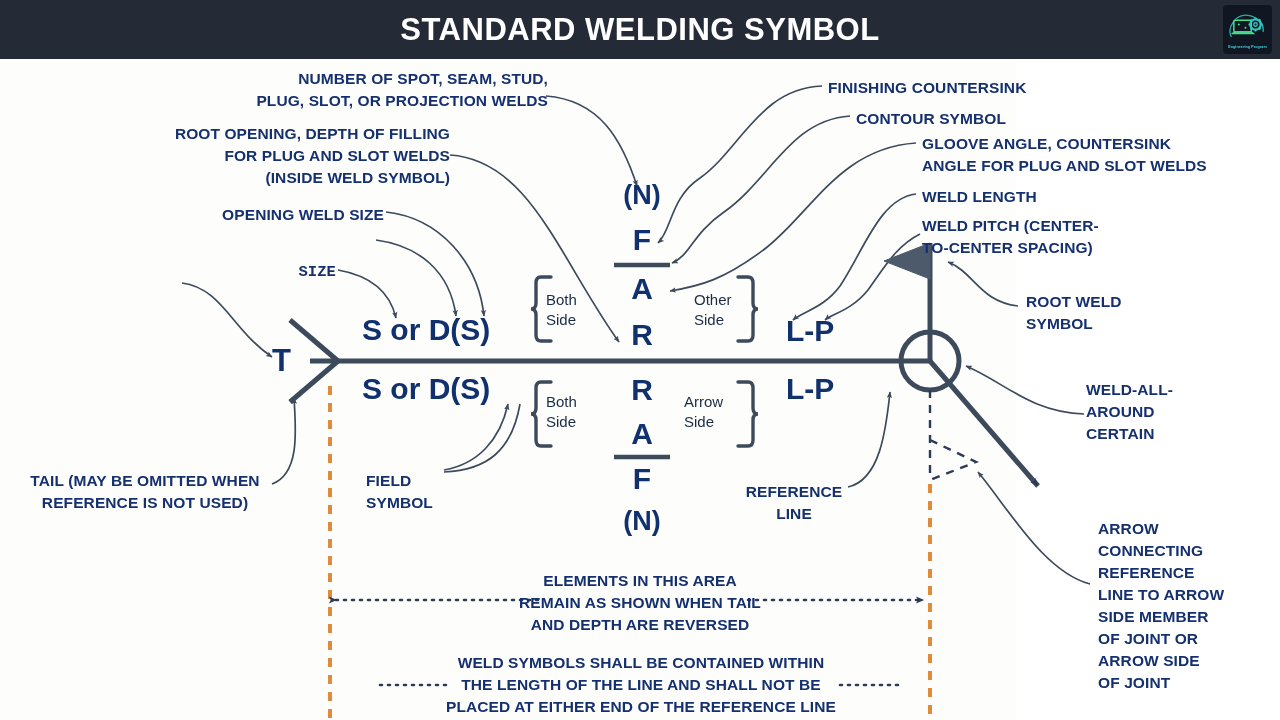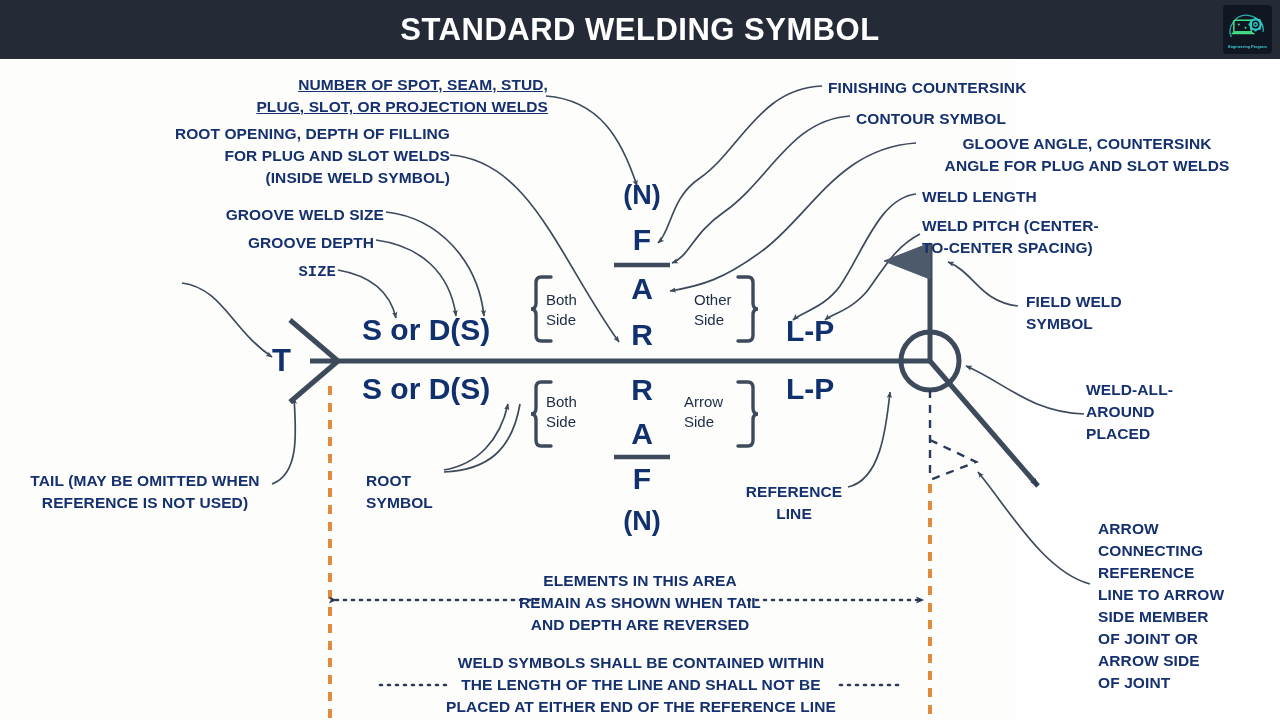--- a/index.html
+++ b/index.html
@@ -217,61 +217,60 @@
     </g>
 
     <g stroke="#2b3a57" stroke-width="2.6" stroke-dasharray="2 6" stroke-linecap="round">
       <line x1="336" y1="600" x2="538" y2="600" marker-start="url(#ahl)"></line>
       <line x1="748" y1="600" x2="924" y2="600" marker-end="url(#ah2)"></line>
       <line x1="380" y1="685" x2="448" y2="685"></line>
       <line x1="840" y1="685" x2="898" y2="685"></line>
     </g>
   </svg>
 
-  <div class="lbl r" style="left:150px; top:74px; width:398px;text-decoration:underline;">NUMBER OF SPOT, SEAM, STUD,
+  <div class="lbl r" style="left:150px; top:68px; width:398px;">NUMBER OF SPOT, SEAM, STUD,
 PLUG, SLOT, OR PROJECTION WELDS</div>
 
   <div class="lbl r" style="left:120px; top:123px; width:330px;">ROOT OPENING, DEPTH OF FILLING
 FOR PLUG AND SLOT WELDS
 (INSIDE WELD SYMBOL)</div>
 
-  <div class="lbl r" style="left:150px; top:204px; width:234px;">GROOVE WELD SIZE</div>
-
-  <div class="lbl r" style="left:150px; top:232px; width:224px;">GROOVE DEPTH</div>
+  <div class="lbl r" style="left:150px; top:204px; width:234px;">OPENING WELD SIZE</div>
+
 
   <div class="lbl r" style="left:200px; top:261px; width:136px;font-family:Liberation Mono, monospace;">SIZE</div>
 
 
   <div class="lbl c" style="left:20px; top:470px; width:250px;">TAIL (MAY BE OMITTED WHEN
 REFERENCE IS NOT USED)</div>
 
-  <div class="lbl l" style="left:366px; top:470px; width:110px;">ROOT
+  <div class="lbl l" style="left:366px; top:470px; width:110px;">FIELD
 SYMBOL</div>
 
   <div class="lbl c" style="left:738px; top:481px; width:112px;">REFERENCE
 LINE</div>
 
   <div class="lbl l" style="left:828px; top:77px; width:280px;">FINISHING COUNTERSINK</div>
 
   <div class="lbl l" style="left:856px; top:108px; width:250px;">CONTOUR SYMBOL</div>
 
-  <div class="lbl l" style="left:922px; top:133px; width:330px;text-align:center;">GLOOVE ANGLE, COUNTERSINK
+  <div class="lbl l" style="left:922px; top:133px; width:330px;">GLOOVE ANGLE, COUNTERSINK
 ANGLE FOR PLUG AND SLOT WELDS</div>
 
   <div class="lbl l" style="left:922px; top:215px; width:240px;">WELD PITCH (CENTER-
 TO-CENTER SPACING)</div>
 
   <div class="lbl l" style="left:922px; top:186px; width:220px;">WELD LENGTH</div>
 
-  <div class="lbl l" style="left:1026px; top:291px; width:200px;">FIELD WELD
+  <div class="lbl l" style="left:1026px; top:291px; width:200px;">ROOT WELD
 SYMBOL</div>
 
   <div class="lbl l" style="left:1086px; top:379px; width:180px;">WELD-ALL-
 AROUND
-PLACED</div>
+CERTAIN</div>
 
   <div class="lbl l" style="left:1098px; top:518px; width:176px;">ARROW
 CONNECTING
 REFERENCE
 LINE TO ARROW
 SIDE MEMBER
 OF JOINT OR
 ARROW SIDE
 OF JOINT</div>
 

